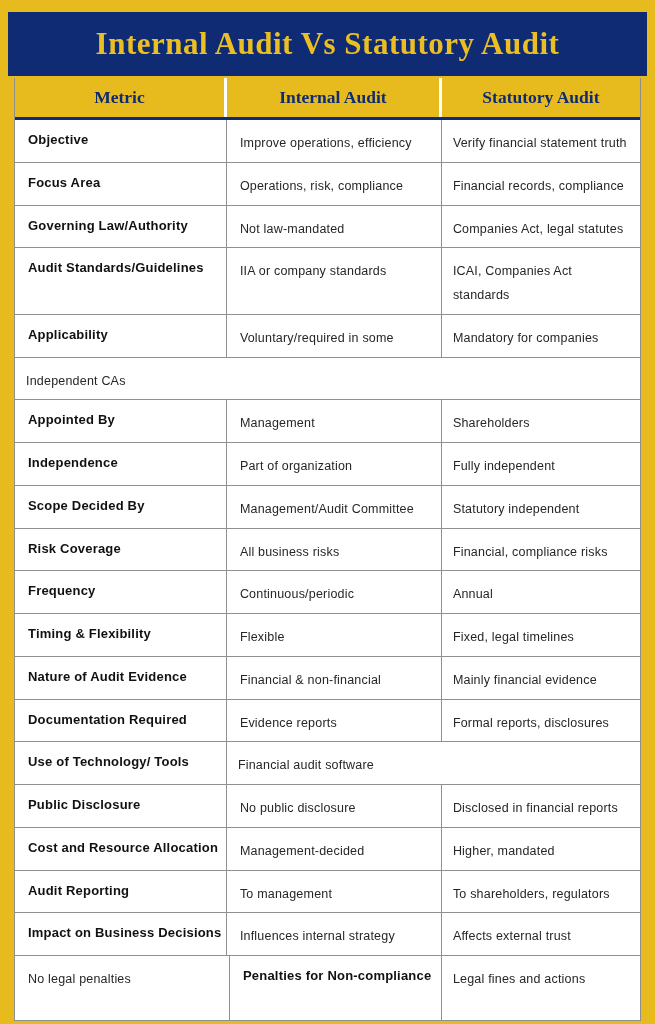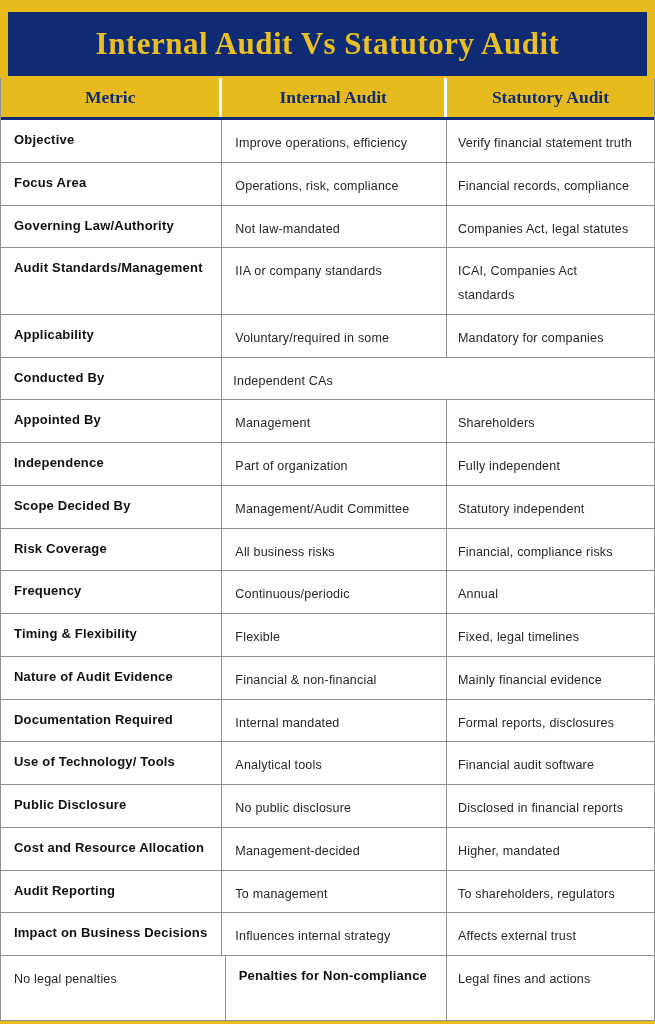--- a/index.html
+++ b/index.html
@@ -26,21 +26,21 @@
   }
   .banner h1 {
     font-family: "Liberation Serif", serif;
     font-weight: bold;
     font-size: 31px;
     letter-spacing: 0.5px;
     color: var(--title-gold);
     white-space: nowrap;
   }
   .table {
-    margin: 0 0;
+    margin: 0 14px;
     border: 1px solid var(--grid);
     border-top: none;
     background: #0f172a;
   }
   .thead {
     display: flex;
     height: 42px;
     background: var(--gold);
     border-bottom: 3px solid var(--navy);
   }
@@ -128,21 +128,21 @@
         </div>
         <div class="cell c2 col2">
           <span class="val">Not law-mandated</span>
         </div>
         <div class="cell c3 col3">
           <span class="val">Companies Act, legal statutes</span>
         </div>
       </div>
       <div class="trow tall">
         <div class="cell c1 col1">
-          <span class="metric">Audit Standards/Management</span>
+          <span class="metric">Audit Standards/Guidelines</span>
         </div>
         <div class="cell c2 col2">
           <span class="val">IIA or company standards</span>
         </div>
         <div class="cell c3 col3">
           <span class="val">ICAI, Companies Act
 standards</span>
         </div>
       </div>
       <div class="trow">
@@ -150,23 +150,20 @@
           <span class="metric">Applicability</span>
         </div>
         <div class="cell c2 col2">
           <span class="val">Voluntary/required in some</span>
         </div>
         <div class="cell c3 col3">
           <span class="val">Mandatory for companies</span>
         </div>
       </div>
       <div class="trow">
-        <div class="cell c1 col1">
-          <span class="metric">Conducted By</span>
-        </div>
         <div class="cell c3 col3">
           <span class="val">Independent CAs</span>
         </div>
       </div>
       <div class="trow">
         <div class="cell c1 col1">
           <span class="metric">Appointed By</span>
         </div>
         <div class="cell c2 col2">
           <span class="val">Management</span>
@@ -239,32 +236,29 @@
         </div>
         <div class="cell c3 col3">
           <span class="val">Mainly financial evidence</span>
         </div>
       </div>
       <div class="trow">
         <div class="cell c1 col1">
           <span class="metric">Documentation Required</span>
         </div>
         <div class="cell c2 col2">
-          <span class="val">Internal mandated</span>
+          <span class="val">Evidence reports</span>
         </div>
         <div class="cell c3 col3">
           <span class="val">Formal reports, disclosures</span>
         </div>
       </div>
       <div class="trow">
         <div class="cell c1 col1">
           <span class="metric">Use of Technology/ Tools</span>
-        </div>
-        <div class="cell c2 col2">
-          <span class="val">Analytical tools</span>
         </div>
         <div class="cell c3 col3">
           <span class="val">Financial audit software</span>
         </div>
       </div>
       <div class="trow">
         <div class="cell c1 col1">
           <span class="metric">Public Disclosure</span>
         </div>
         <div class="cell c2 col2">

